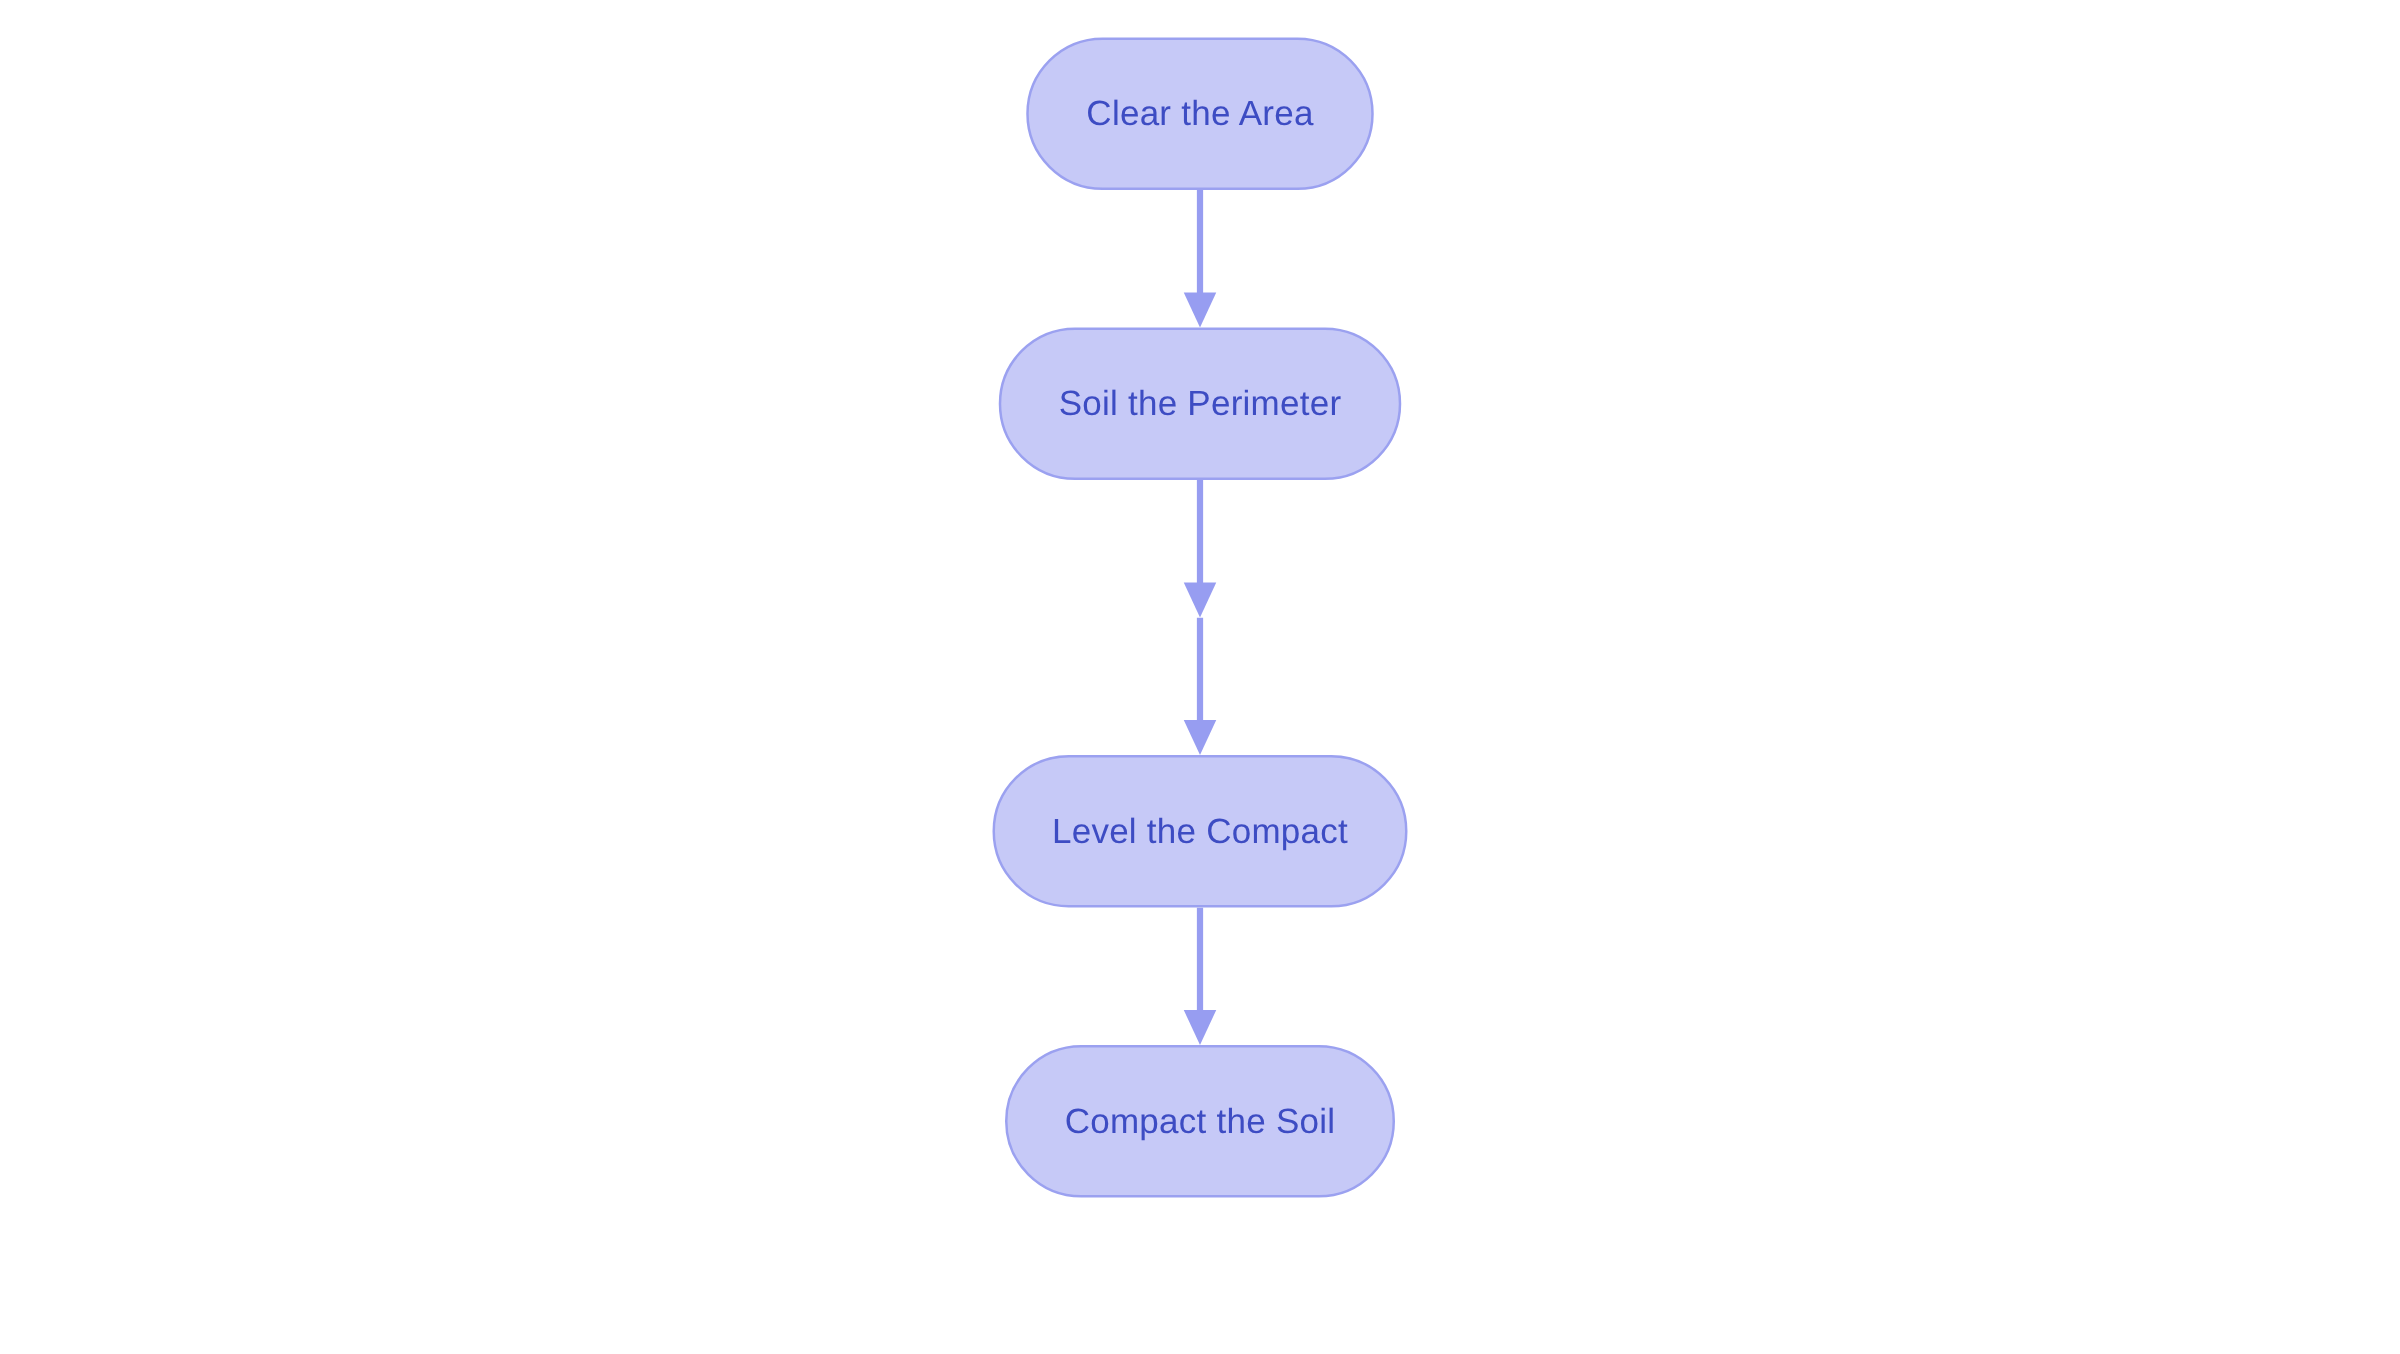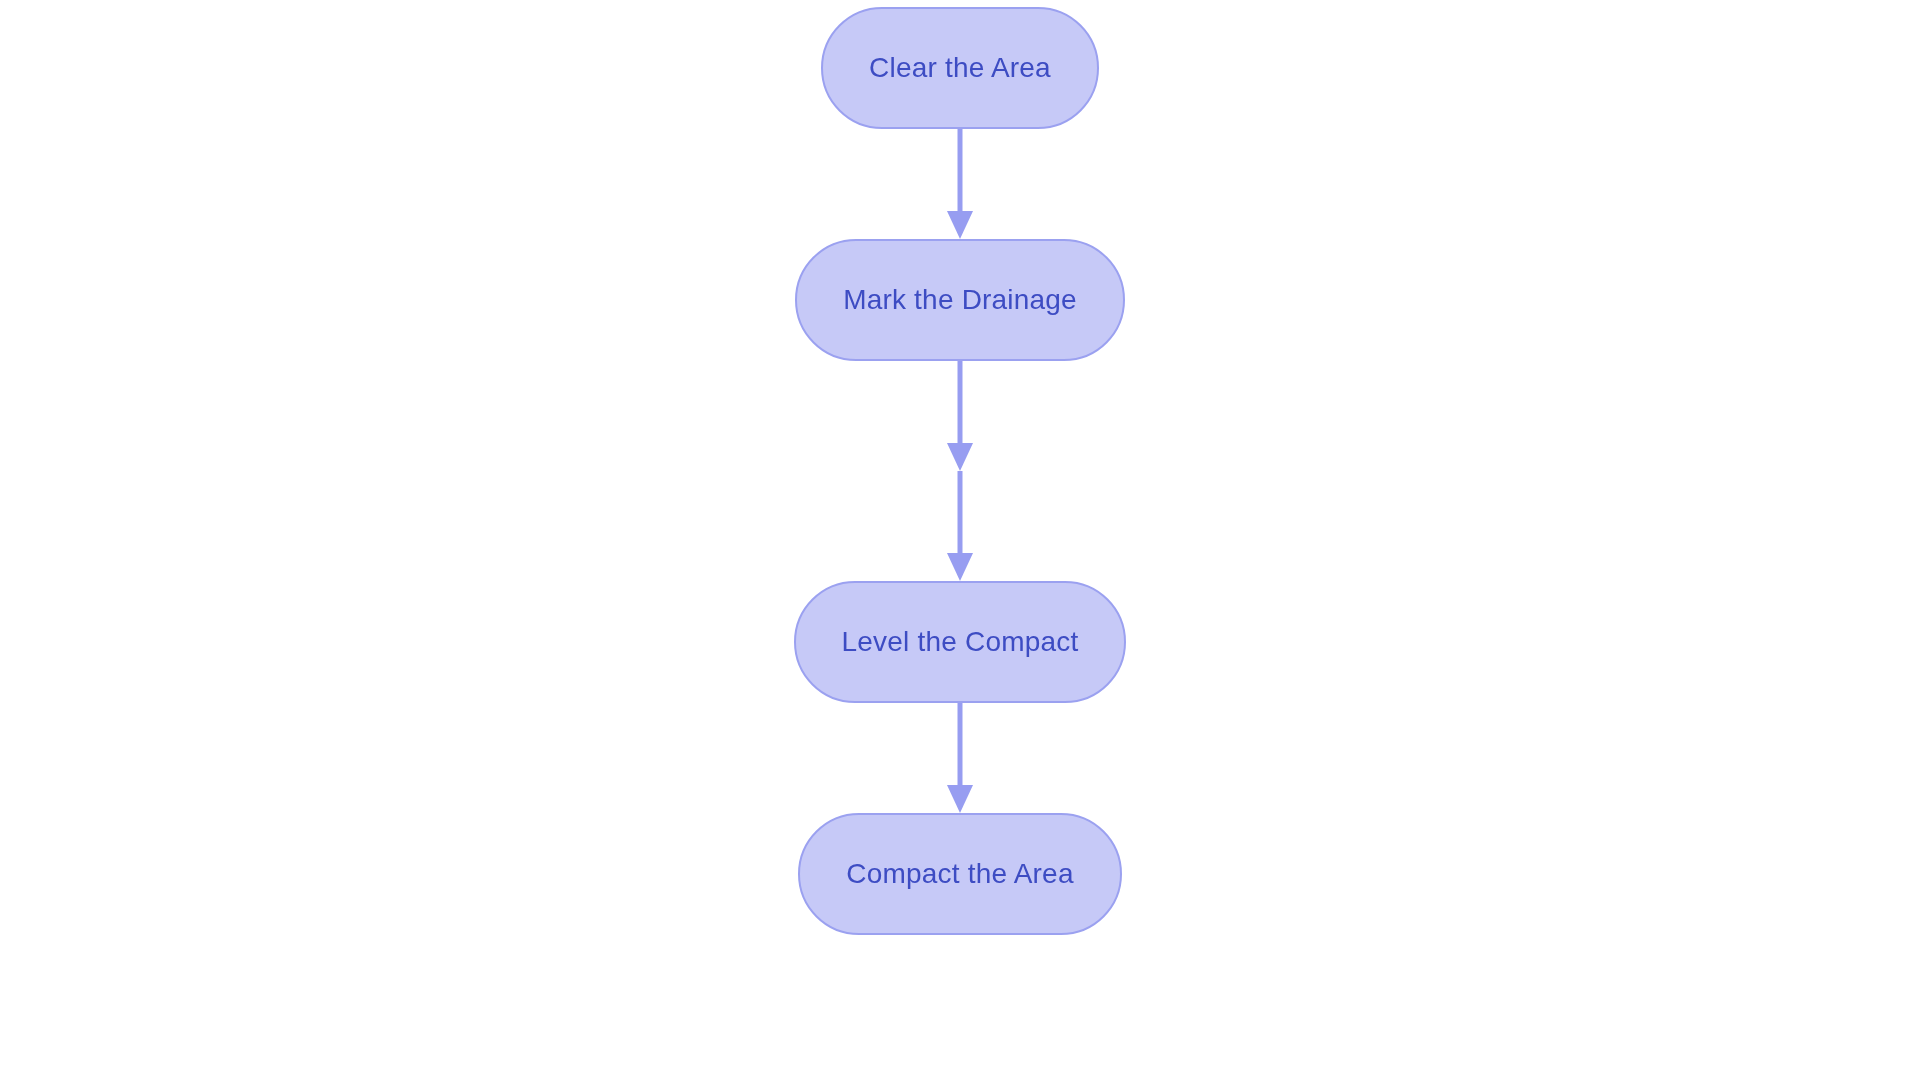--- a/index.html
+++ b/index.html
@@ -14,21 +14,21 @@
   body{
     background:var(--canvas-bg);
     font-family:"Liberation Sans","DejaVu Sans",sans-serif;
   }
   .canvas{
     width:1920px;
     height:1083px;
     display:flex;
     flex-direction:column;
     align-items:center;
-    padding-top:7px;
+    padding-top:30px;
   }
   .flow-node{
     height:122px;
     min-width:272px;
     padding:0 46px;
     display:flex;
     align-items:center;
     justify-content:center;
     background:var(--node-fill);
     border:2px solid var(--node-border);
@@ -56,21 +56,21 @@
   <div class="flow-node">
     <span class="node-label">Clear the Area</span>
   </div>
 
   <svg class="flow-arrow" width="28" height="110" viewBox="0 0 28 110" aria-hidden="true">
     <line x1="14" y1="0" x2="14" y2="84" stroke="currentColor" stroke-width="5"></line>
     <polygon points="1,82 27,82 14,110" fill="currentColor"></polygon>
   </svg>
 
   <div class="flow-node">
-    <span class="node-label">Mark the Drainage</span>
+    <span class="node-label">Soil the Perimeter</span>
   </div>
 
   <svg class="flow-arrow" width="28" height="110" viewBox="0 0 28 110" aria-hidden="true">
     <line x1="14" y1="0" x2="14" y2="84" stroke="currentColor" stroke-width="5"></line>
     <polygon points="1,82 27,82 14,110" fill="currentColor"></polygon>
   </svg>
 
 
   <svg class="flow-arrow" width="28" height="110" viewBox="0 0 28 110" aria-hidden="true">
     <line x1="14" y1="0" x2="14" y2="84" stroke="currentColor" stroke-width="5"></line>
@@ -80,16 +80,16 @@
   <div class="flow-node">
     <span class="node-label">Level the Compact</span>
   </div>
 
   <svg class="flow-arrow" width="28" height="110" viewBox="0 0 28 110" aria-hidden="true">
     <line x1="14" y1="0" x2="14" y2="84" stroke="currentColor" stroke-width="5"></line>
     <polygon points="1,82 27,82 14,110" fill="currentColor"></polygon>
   </svg>
 
   <div class="flow-node">
-    <span class="node-label">Compact the Area</span>
+    <span class="node-label">Compact the Soil</span>
   </div>
 
 </div>
 
 </body></html>

